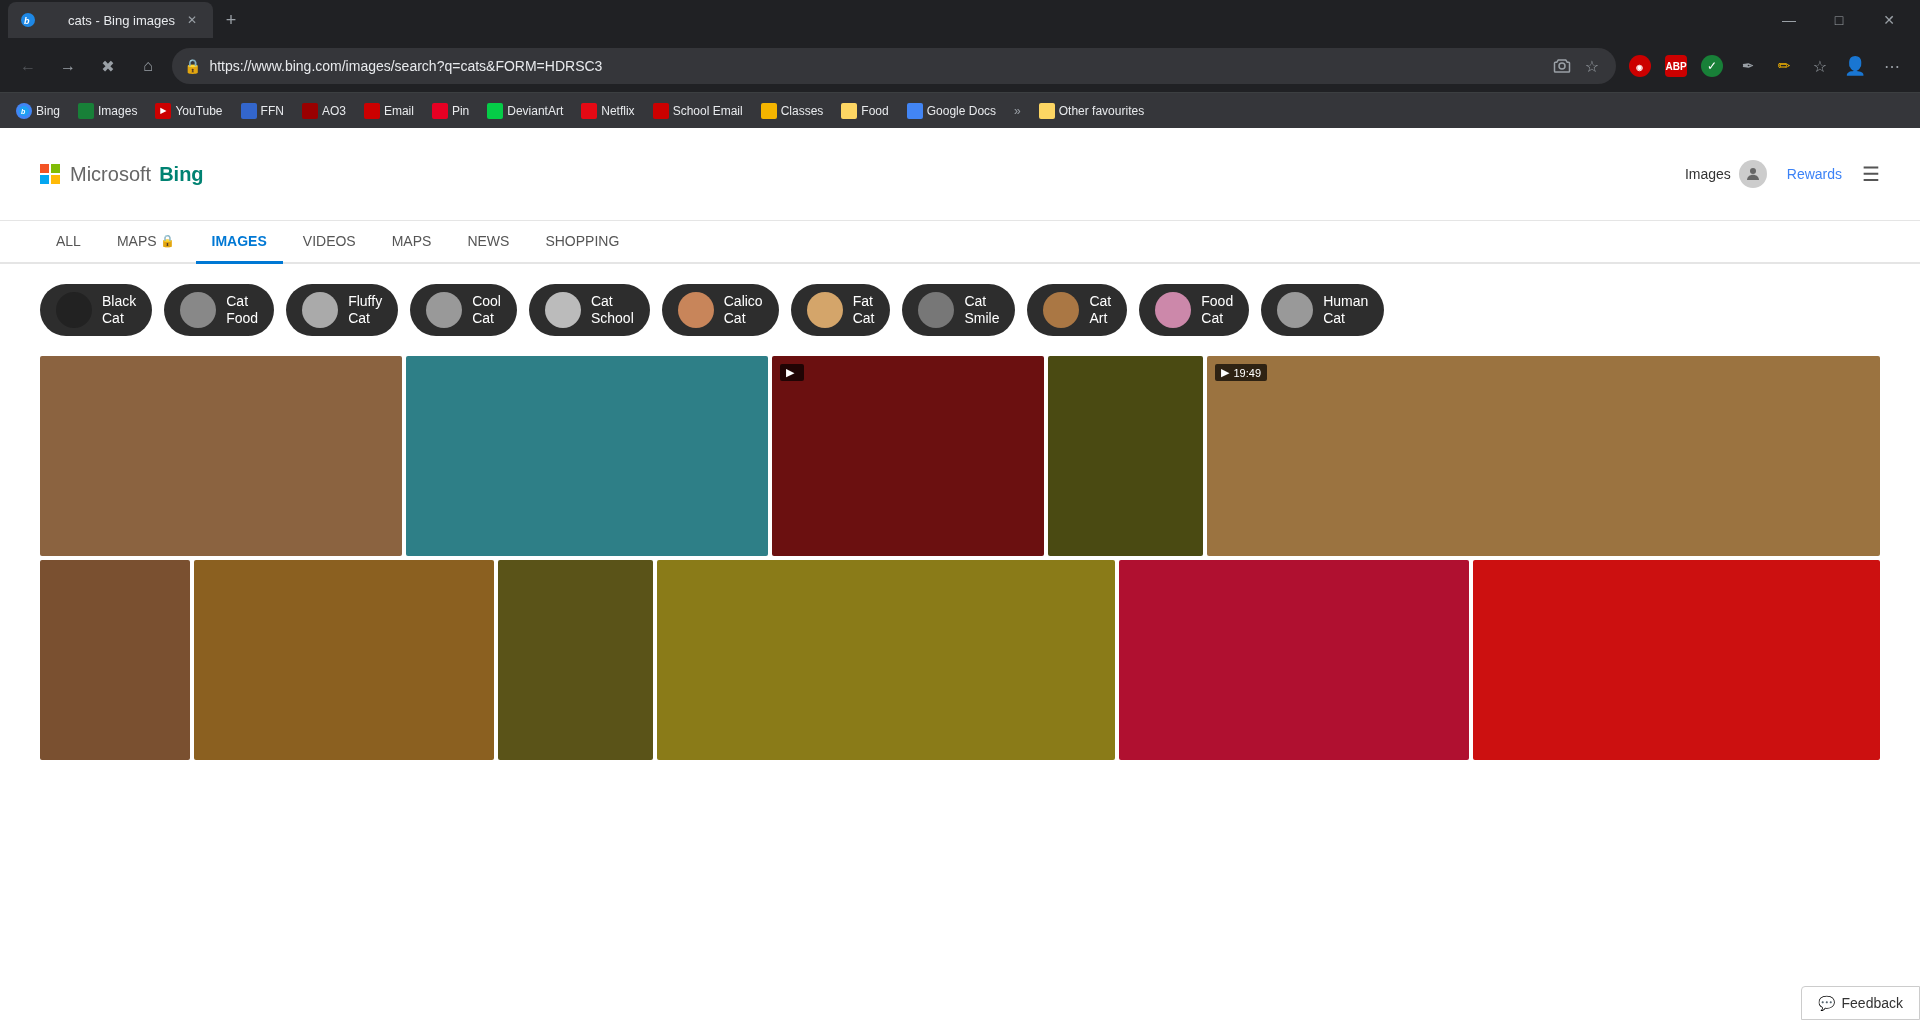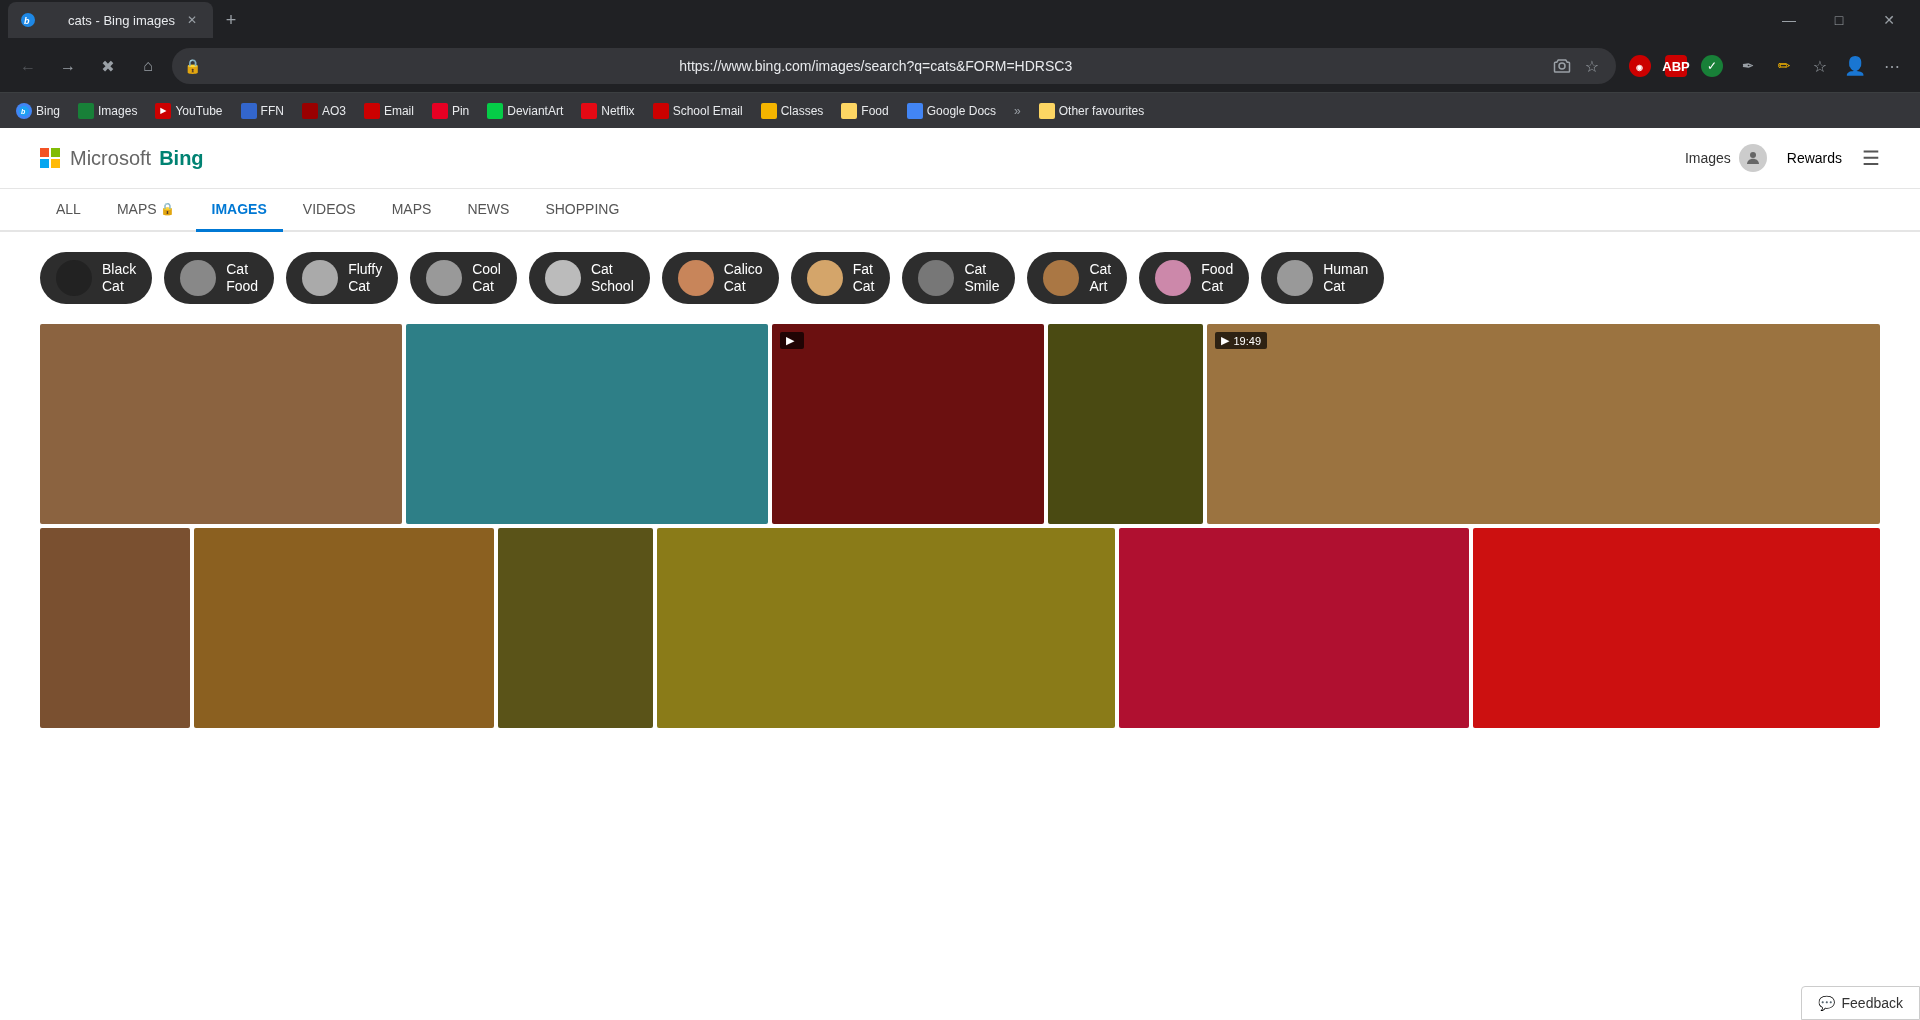--- a/index.html
+++ b/index.html
@@ -15,53 +15,53 @@
     .new-tab-btn { width: 28px; height: 28px; border-radius: 50%; display: flex; align-items: center; justify-content: center; color: #9aa0a6; font-size: 18px; cursor: pointer; margin-left: 4px; }
     .window-controls { margin-left: auto; display: flex; gap: 4px; }
     .win-btn { width: 46px; height: 40px; display: flex; align-items: center; justify-content: center; color: #9aa0a6; font-size: 14px; cursor: pointer; }
 
     
     .toolbar { display: flex; align-items: center; height: 52px; padding: 0 12px; background: #202124; gap: 8px; }
     .nav-btn { width: 32px; height: 32px; border-radius: 50%; display: flex; align-items: center; justify-content: center; color: #9aa0a6; font-size: 16px; cursor: pointer; }
     .nav-btn.disabled { opacity: 0.4; cursor: default; }
     .address-bar { flex: 1; background: #35363a; border-radius: 20px; height: 36px; display: flex; align-items: center; padding: 0 12px; gap: 8px; }
     .lock-icon { color: #9aa0a6; font-size: 14px; }
-    .url-text { color: #e8eaed; font-size: 14px; flex: 1; text-align: center; }
+    .url-text { color: #e8eaed; font-size: 14px; flex: 1; }
     .address-icons { display: flex; gap: 6px; align-items: center; }
     .addr-icon { width: 24px; height: 24px; display: flex; align-items: center; justify-content: center; cursor: pointer; border-radius: 50%; }
     .toolbar-right { display: flex; gap: 4px; align-items: center; }
     .toolbar-icon { width: 32px; height: 32px; border-radius: 50%; display: flex; align-items: center; justify-content: center; color: #9aa0a6; font-size: 16px; cursor: pointer; }
     
     .ext-red { background: #cc0000; border-radius: 50%; width: 22px; height: 22px; display: flex; align-items: center; justify-content: center; color: white; font-size: 10px; font-weight: bold; }
     .ext-green { background: #188038; border-radius: 50%; width: 22px; height: 22px; display: flex; align-items: center; justify-content: center; color: white; font-size: 12px; }
-    .ext-abp { background: #cc0000; border-radius: 4px; width: 22px; height: 22px; display: flex; align-items: center; justify-content: center; color: white; font-size: 13px; font-weight: bold; }
+    .ext-abp { background: #cc0000; border-radius: 4px; width: 22px; height: 22px; display: flex; align-items: center; justify-content: center; color: white; font-size: 10px; font-weight: bold; }
 
     
     .bookmarks-bar { display: flex; align-items: center; height: 36px; padding: 0 8px; background: #35363a; gap: 2px; overflow: hidden; border-top: 1px solid #3c3f41; }
     .bookmark-item { display: flex; align-items: center; gap: 4px; padding: 4px 8px; border-radius: 4px; cursor: pointer; color: #e8eaed; font-size: 12px; white-space: nowrap; }
     .bk-favicon { width: 16px; height: 16px; border-radius: 2px; flex-shrink: 0; }
     .bk-folder { width: 16px; height: 16px; background: #fdd663; border-radius: 2px; flex-shrink: 0; }
     .bk-more { padding: 4px 8px; color: #9aa0a6; cursor: pointer; font-size: 12px; }
 
     
     .page { background: #fff; min-height: 900px; }
 
     
-    .bing-header { display: flex; align-items: center; padding: 16px 40px; gap: 20px; border-bottom: 1px solid #e5e5e5; }
+    .bing-header { display: flex; align-items: center; padding: 32px 40px; gap: 20px; border-bottom: 1px solid #e5e5e5; }
     .bing-logo { display: flex; align-items: center; gap: 4px; font-size: 24px; font-weight: 300; }
     .search-box { flex: 1; max-width: 700px; display: flex; align-items: center; border: 2px solid #999; border-radius: 4px; height: 44px; overflow: hidden; }
     .search-input { flex: 1; padding: 0 16px; font-size: 18px; border: none; outline: none; color: #333; }
     .search-camera { width: 44px; height: 44px; display: flex; align-items: center; justify-content: center; cursor: pointer; color: #555; font-size: 18px; border-left: 1px solid #ddd; }
     .search-btn { width: 50px; height: 44px; background: #00809d; display: flex; align-items: center; justify-content: center; cursor: pointer; }
     .search-btn-icon { color: white; font-size: 18px; }
     .header-right { margin-left: auto; display: flex; align-items: center; gap: 20px; }
     .user-info { display: flex; align-items: center; gap: 8px; cursor: pointer; }
     .user-name { font-size: 14px; color: #333; }
     .user-avatar { width: 28px; height: 28px; border-radius: 50%; background: #ccc; display: flex; align-items: center; justify-content: center; }
-    .rewards-btn { font-size: 14px; color: #000000; cursor: pointer; }
+    .rewards-btn { font-size: 14px; color: #3b82f6; cursor: pointer; }
     .hamburger { font-size: 20px; color: #555; cursor: pointer; }
 
     
     .nav-tabs { display: flex; align-items: center; padding: 0 40px; border-bottom: 2px solid #e5e5e5; gap: 4px; }
     .nav-tab { padding: 12px 16px; font-size: 14px; color: #555; cursor: pointer; border-bottom: 3px solid transparent; margin-bottom: -2px; display: flex; align-items: center; gap: 4px; }
     .nav-tab.active { color: #0078d4; border-bottom-color: #0078d4; font-weight: 600; }
     .lock-small { font-size: 12px; color: #555; }
 
     
     .pills-section { padding: 20px 40px; display: flex; gap: 12px; overflow-x: auto; }

